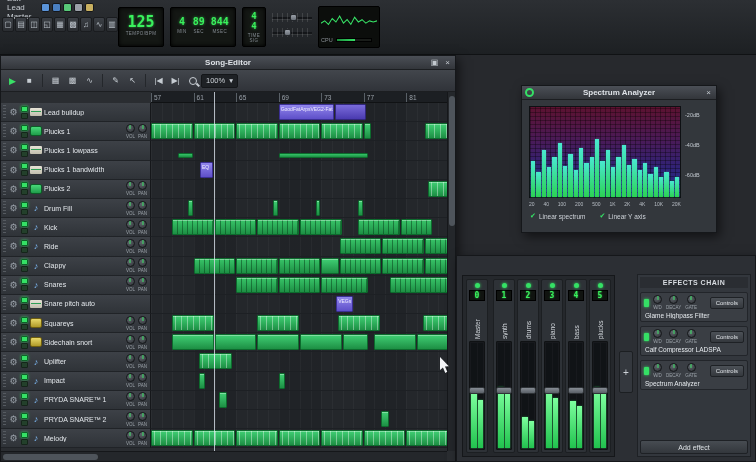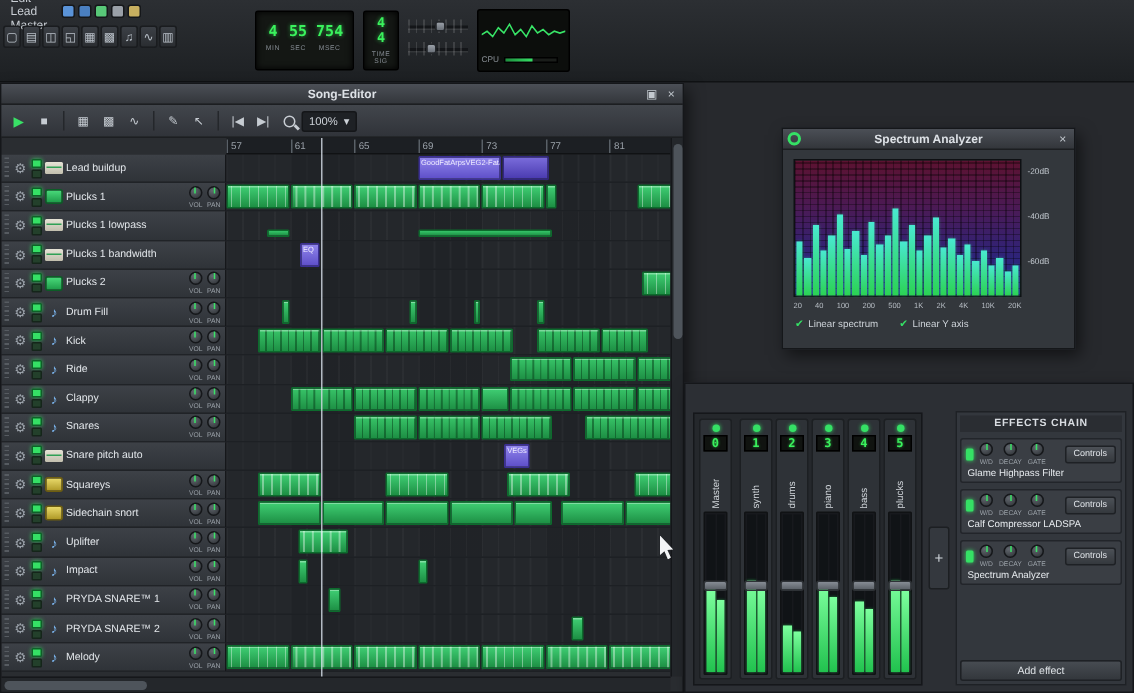--- a/index.html
+++ b/index.html
@@ -165,33 +165,37 @@
       <div class="tb-icon">▤</div>
       <div class="tb-icon">◫</div>
       <div class="tb-icon">◱</div>
       <div class="tb-icon">▦</div>
       <div class="tb-icon">▩</div>
       <div class="tb-icon">♫</div>
       <div class="tb-icon">∿</div>
       <div class="tb-icon">▥</div>
     </div>
 
+  <div class="lcd-box" id="tempo-box">
+    <div class="lcd-value">125</div>
+    <div class="lcd-label">TEMPO/BPM</div>
+  </div>
 
   <div class="lcd-box" id="time-box">
     <div class="time-vals">
       <div class="tcol">
           <div class="lcd-value">4</div>
           <div class="lcd-label">MIN</div>
         </div>
       <div class="tcol">
-          <div class="lcd-value">55</div>
+          <div class="lcd-value">89</div>
           <div class="lcd-label">SEC</div>
         </div>
       <div class="tcol">
-          <div class="lcd-value">754</div>
+          <div class="lcd-value">844</div>
           <div class="lcd-label">MSEC</div>
         </div>
     </div>
   </div>
 
   <div class="lcd-box" id="timesig-box">
     <div class="lcd-value">4</div>
     <div class="lcd-value">4</div>
     <div class="lcd-label">TIME SIG</div>
   </div>

